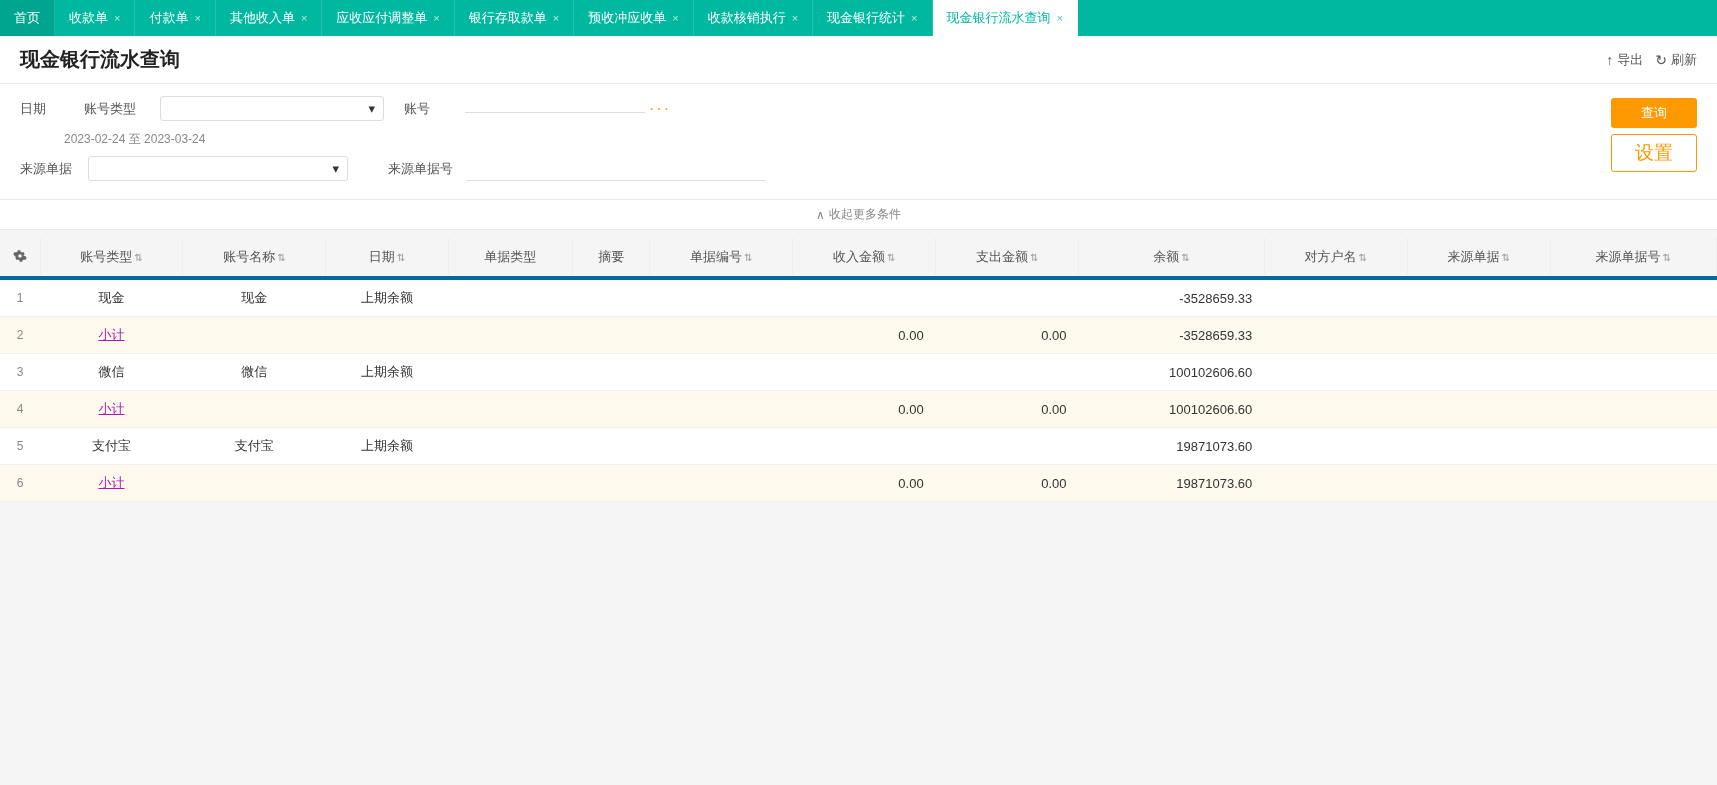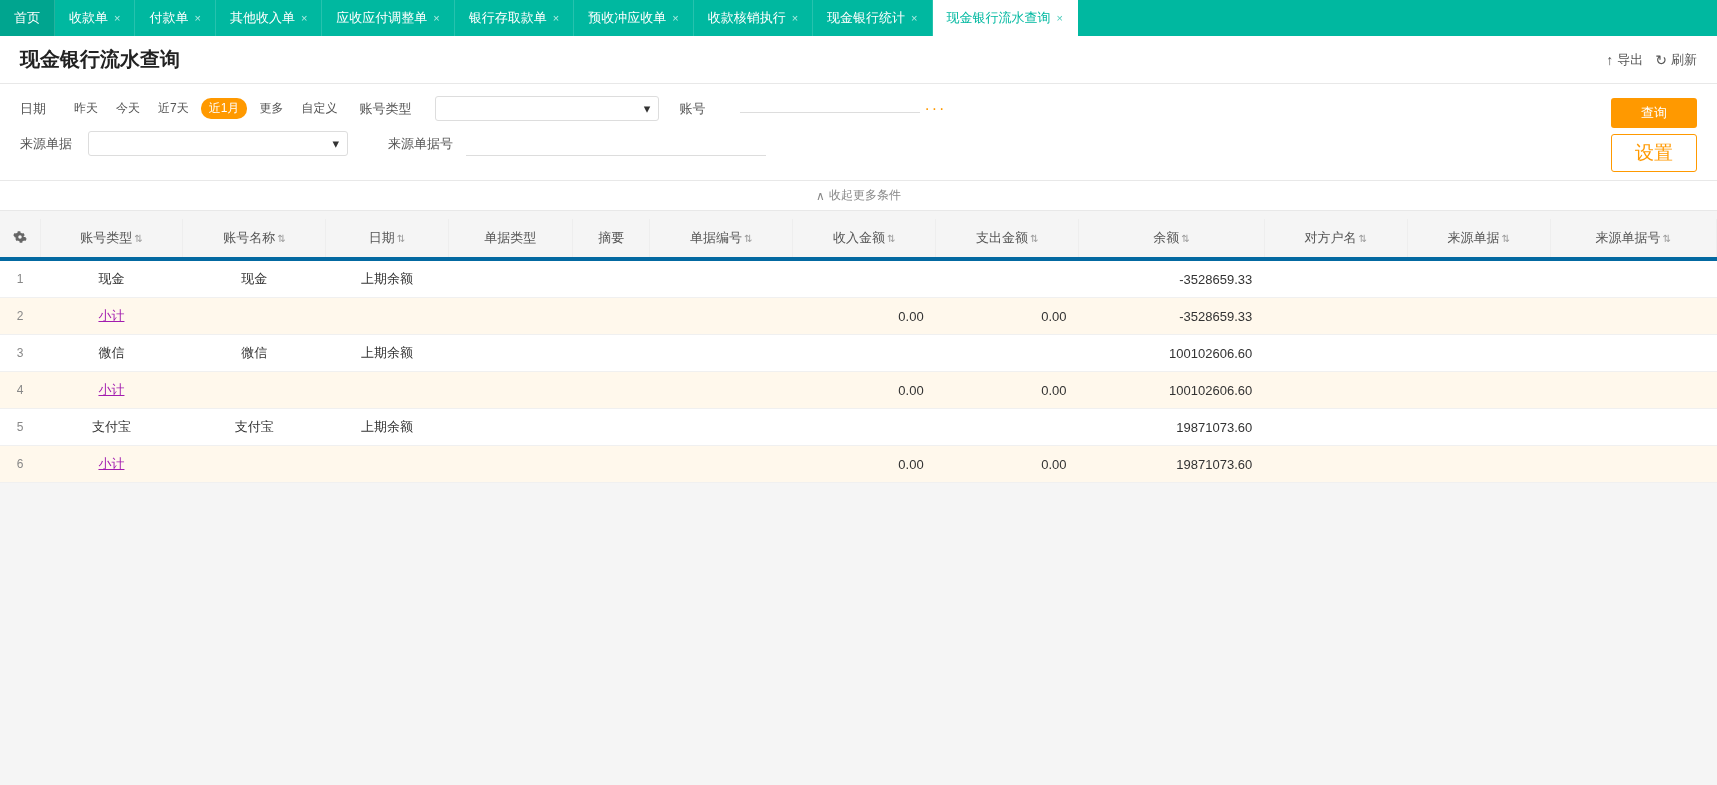--- a/index.html
+++ b/index.html
@@ -289,45 +289,38 @@
     </div>
   </div>
 </div>
 
 <div class="filter-area">
   <div style="display:flex; align-items:flex-start; justify-content:space-between;">
     <div style="flex:1;">
 
       <div class="filter-row">
         <span class="filter-label">日期</span>
-        <div class="date-options">
-          <span class="date-option">昨天</span>
-          <span class="date-option">今天</span>
-          <span class="date-option">近7天</span>
-          <span class="date-option active">近1月</span>
-          <span class="date-option">更多</span>
-          <span class="date-option">自定义</span>
-        </div>
         <span style="flex:1; padding-left:16px; display:flex; align-items:center; gap:20px;">
           <span style="width:300px; display:flex; align-items:center; gap:8px;">
             <span class="filter-label" style="min-width:60px;">账号类型</span>
             <div class="filter-select" style="flex:1;">
               <span></span>
               <span>▾</span>
             </div>
           </span>
           <span style="display:flex; align-items:flex-end; gap:23px;">
             <span class="filter-label" style="min-width:30px;">账号</span>
             <div style="display:flex; align-items:center; gap:4px;">
               <span class="filter-input" style="display:inline-block;"></span>
               <span class="ellipsis-btn">···</span>
             </div>
           </span>
         </span>
       </div>
+      <div class="date-range" style="margin-left:44px; margin-bottom:8px;">2023-02-24 至 2023-03-24</div>
 
       <div class="filter-row">
         <span class="filter-label" style="min-width:60px;">来源单据</span>
         <div class="filter-select" style="min-width:260px; margin-right:40px;">
           <span></span>
           <span>▾</span>
         </div>
         <span class="filter-label" style="min-width:70px;">来源单据号</span>
         <input class="filter-input" type="text" style="min-width: 300px; border-top: none; border-right: none; border-left: none; border-image: initial; border-bottom: 1px solid rgb(221, 221, 221); outline: none; font-size: 13px;">
       </div>

